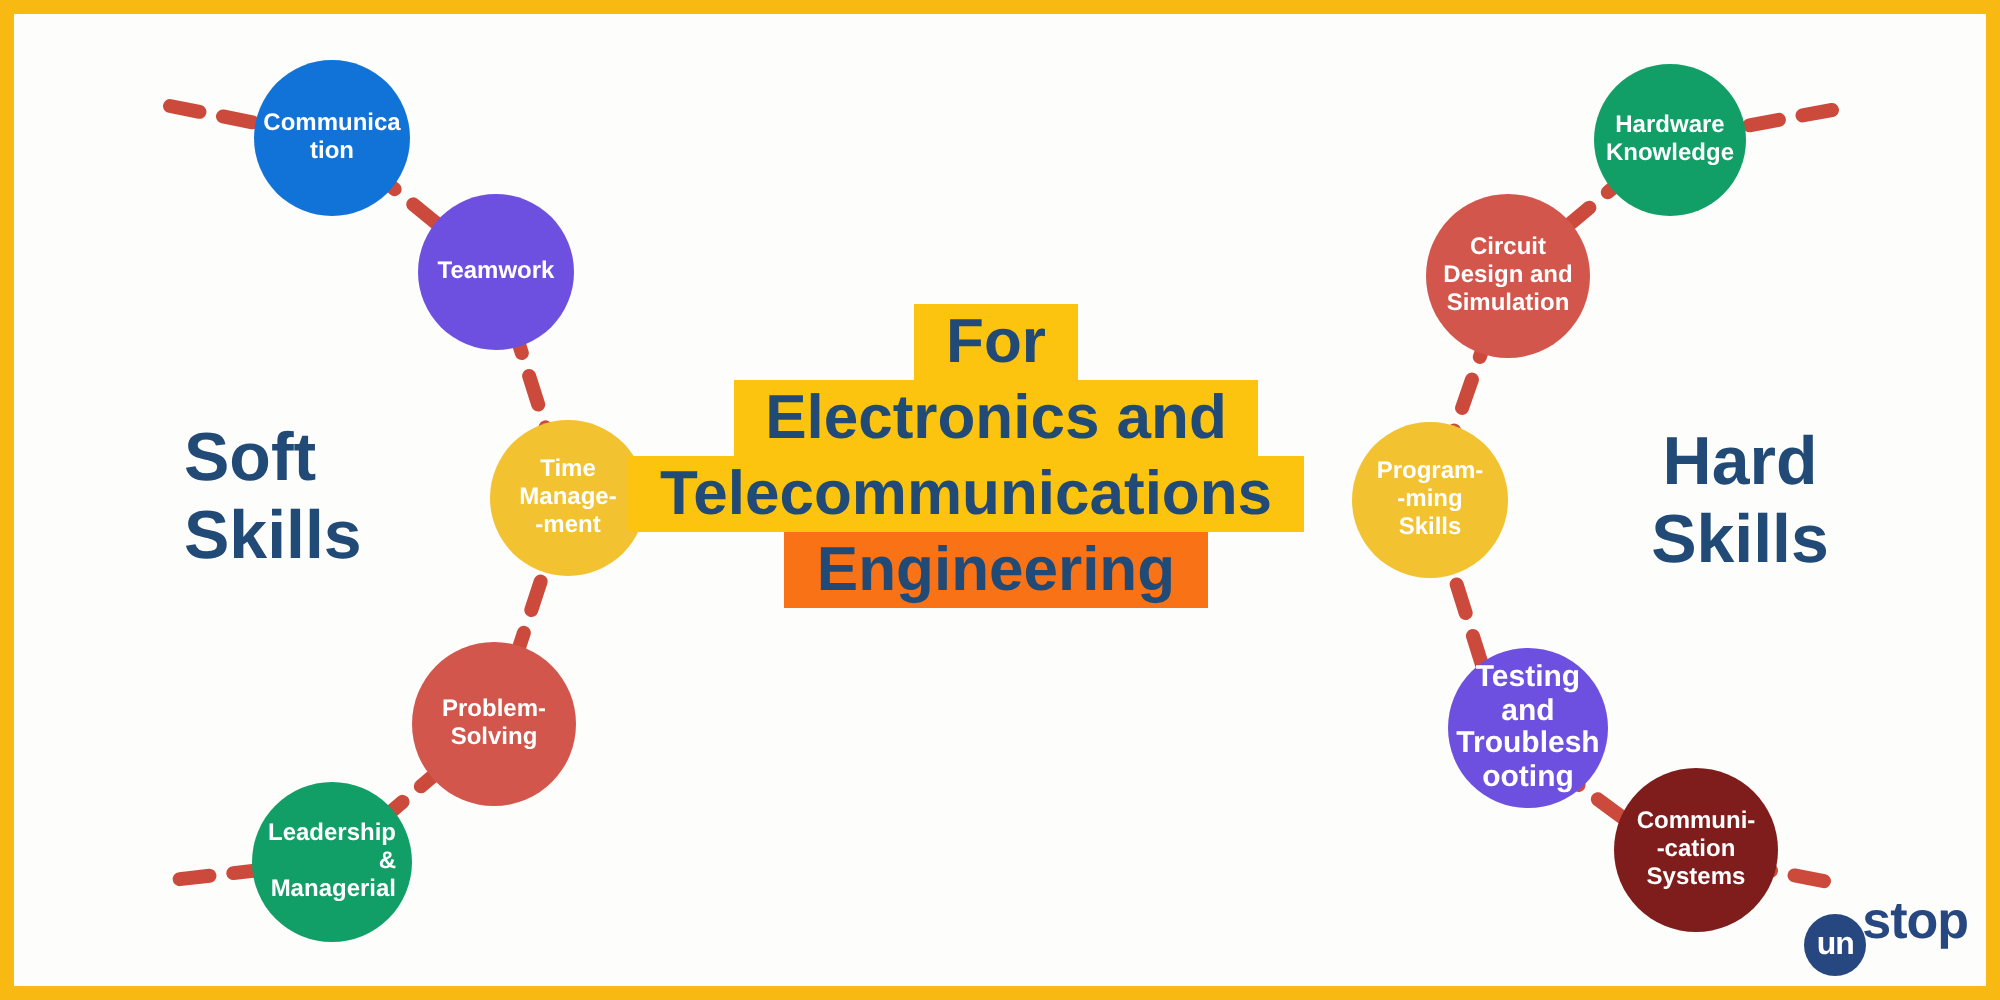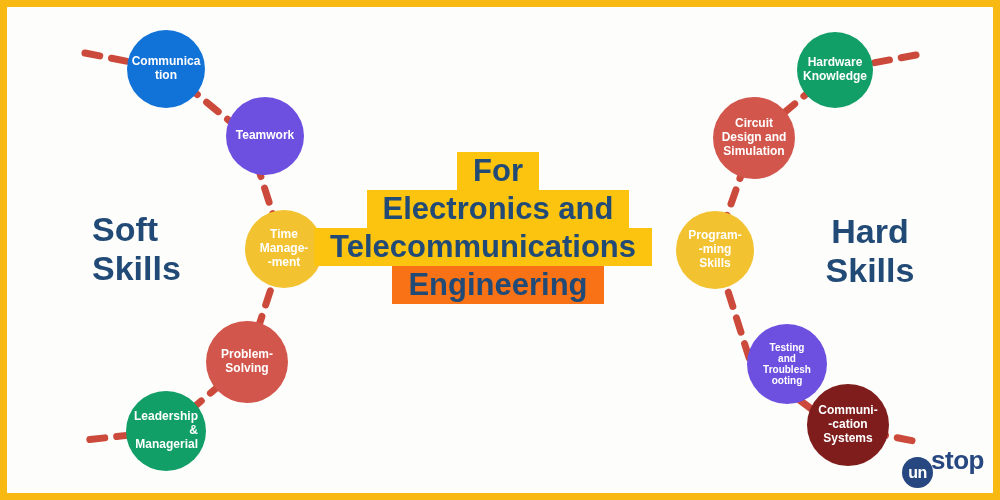--- a/index.html
+++ b/index.html
@@ -35,28 +35,28 @@
     align-items: center;
     justify-content: center;
     text-align: center;
     color: #ffffff;
     font-weight: 700;
     font-size: 12px;
     line-height: 1.16;
     white-space: pre-line;
   }
   .pos-l1 { left: 127px; top:  30px; width: 78px; height: 78px; }
-  .pos-l2 { left: 226px; top:  97px; width: 78px; height: 78px; }
+  .pos-l2 { left: 209px; top:  97px; width: 78px; height: 78px; }
   .pos-l3 { left: 245px; top: 210px; width: 78px; height: 78px; }
   .pos-l4 { left: 206px; top: 321px; width: 82px; height: 82px; }
   .pos-l5 { left: 126px; top: 391px; width: 80px; height: 80px; text-align: right; }
   .pos-r1 { left: 797px; top:  32px; width: 76px; height: 76px; }
   .pos-r2 { left: 713px; top:  97px; width: 82px; height: 82px; }
   .pos-r3 { left: 676px; top: 211px; width: 78px; height: 78px; }
-  .pos-r4 { left: 747px; top: 324px; width: 80px; height: 80px; font-size: 10px; line-height: 1.1; }
+  .pos-r4 { left: 724px; top: 324px; width: 80px; height: 80px; font-size: 15px; line-height: 1.1; }
   .pos-r5 { left: 792px; top: 384px; width: 82px; height: 82px; }
   .title {
     position: absolute;
     left: 498px;
     top: 152px;
     transform: translateX(-50%);
     z-index: 3;
     text-align: center;
     width: 400px;
   }

